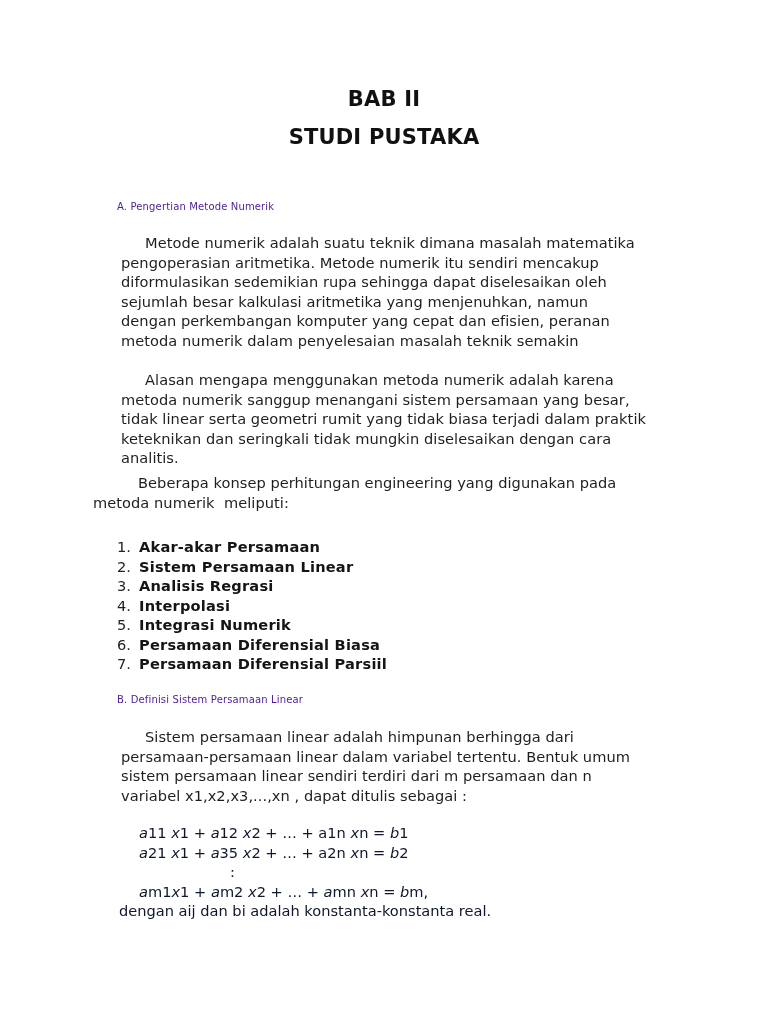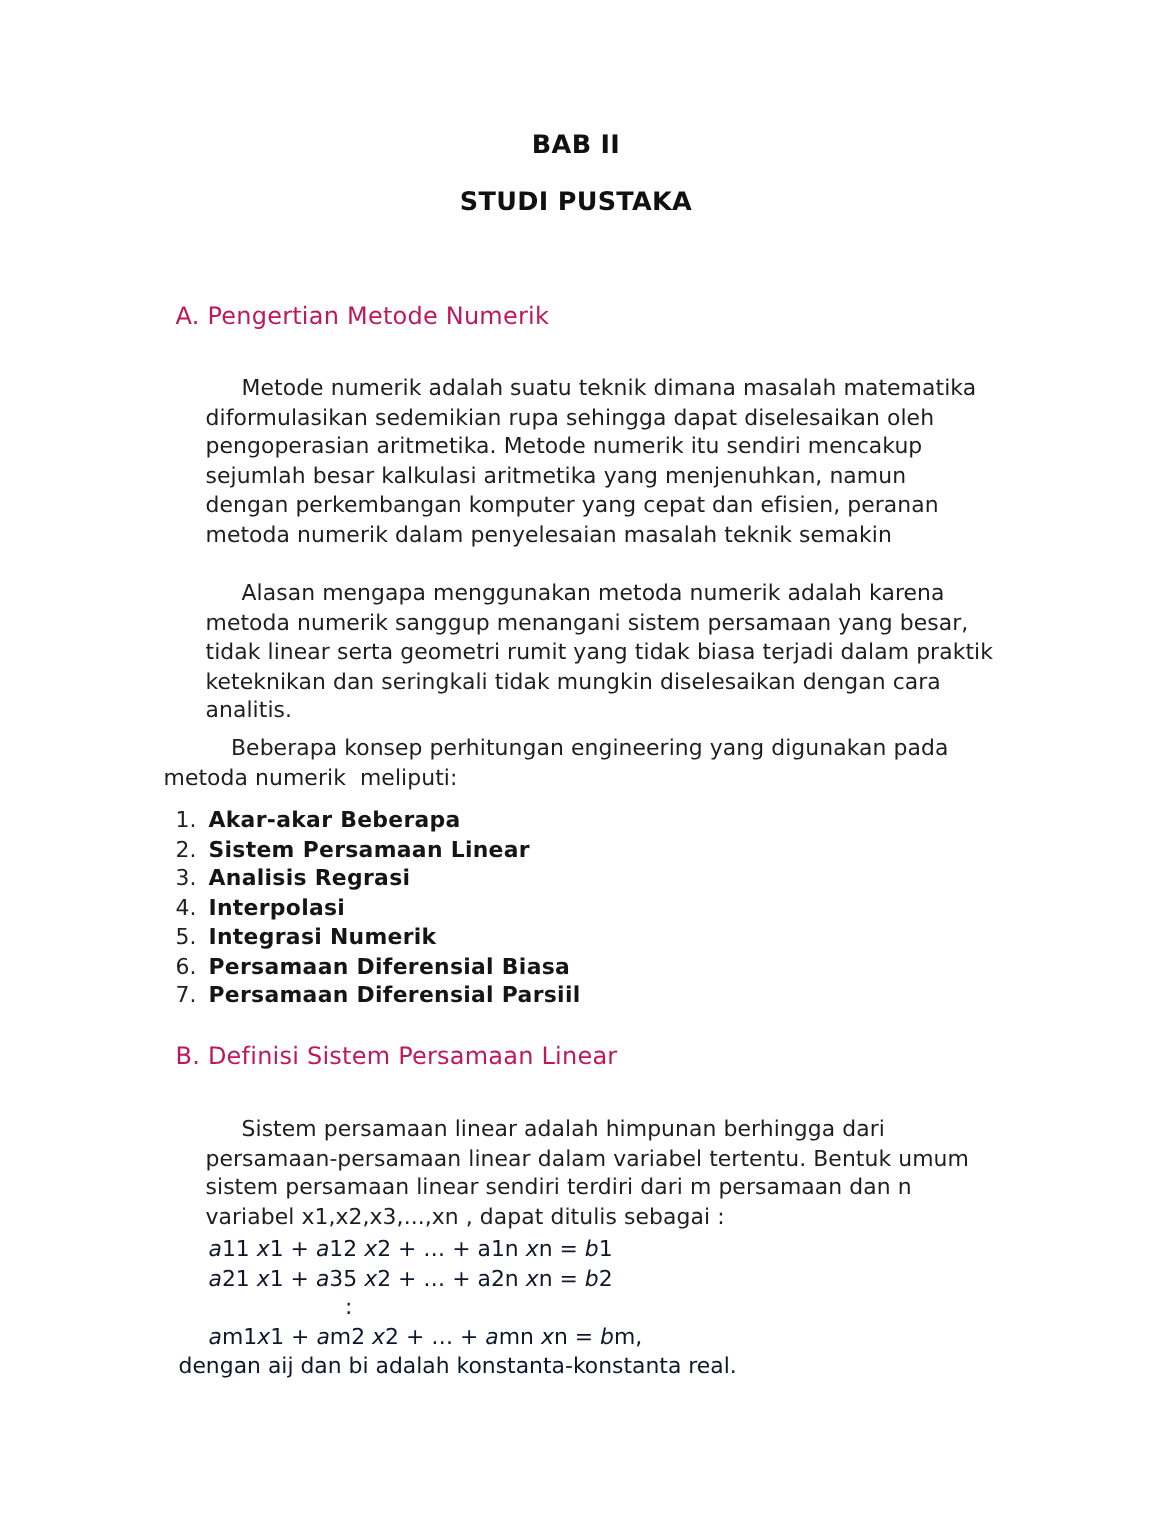--- a/index.html
+++ b/index.html
@@ -12,31 +12,31 @@
       height: 1024px;
       position: relative;
       overflow: hidden;
       font-family: "DejaVu Sans", sans-serif;
       color: #1e1e1e;
       font-size: 14.6px;
     }
     .abs { position: absolute; }
     .chapter {
       left: 0; width: 768px; text-align: center;
-      font-weight: bold; font-size: 17px; color: #111;
+      font-weight: bold; font-size: 21px; color: #111;
       letter-spacing: 0.2px;
     }
     .heading {
-      font-size: 16px; color: #be185d;
+      font-size: 10px; color: #4c1d95;
       letter-spacing: 0.15px;
     }
     .para {
       line-height: 19.6px;
       letter-spacing: 0.05px;
-      margin: 16px;
+      margin: 0;
       white-space: nowrap;
     }
     .para .line { display: block; }
     .para .indent { padding-left: 24px; }
     .list {
       margin: 0; padding: 0; list-style: none;
       line-height: 19.5px;
     }
     .list li { display: flex; white-space: nowrap; }
     .list .num { width: 22px; display: inline-block; color: #222; }
@@ -47,22 +47,22 @@
 </head>
 <body>
 
 <div class="abs chapter" style="top:87px;">BAB II</div>
 <div class="abs chapter" style="top:125px;">STUDI PUSTAKA</div>
 
 <div class="abs heading" style="left:117px; top:201px;">A. Pengertian Metode Numerik</div>
 
 <div class="abs para" style="left:121px; top:233px;">
   <span class="line indent">Metode numerik adalah suatu teknik dimana masalah matematika</span>
+  <span class="line">pengoperasian aritmetika. Metode numerik itu sendiri mencakup</span>
   <span class="line">diformulasikan sedemikian rupa sehingga dapat diselesaikan oleh</span>
-  <span class="line">pengoperasian aritmetika. Metode numerik itu sendiri mencakup</span>
   <span class="line">sejumlah besar kalkulasi aritmetika yang menjenuhkan, namun</span>
   <span class="line">dengan perkembangan komputer yang cepat dan efisien, peranan</span>
   <span class="line">metoda numerik dalam penyelesaian masalah teknik semakin</span>
 </div>
 
 <div class="abs para" style="left:121px; top:370px;">
   <span class="line indent">Alasan mengapa menggunakan metoda numerik adalah karena</span>
   <span class="line">metoda numerik sanggup menangani sistem persamaan yang besar,</span>
   <span class="line">tidak linear serta geometri rumit yang tidak biasa terjadi dalam praktik</span>
   <span class="line">keteknikan dan seringkali tidak mungkin diselesaikan dengan cara</span>
@@ -70,21 +70,21 @@
 </div>
 
 <div class="abs para" style="left:93px; top:473px;">
   <span class="line" style="padding-left:45px;">Beberapa konsep perhitungan engineering yang digunakan pada</span>
   <span class="line" style="white-space:pre;">metoda numerik  meliputi:</span>
 </div>
 
 <ol class="abs list" style="left:117px; top:537px;">
   <li>
       <span class="num">1.</span>
-      <span class="txt">Akar-akar Beberapa</span>
+      <span class="txt">Akar-akar Persamaan</span>
     </li>
   <li>
       <span class="num">2.</span>
       <span class="txt">Sistem Persamaan Linear</span>
     </li>
   <li>
       <span class="num">3.</span>
       <span class="txt">Analisis Regrasi</span>
     </li>
   <li>

